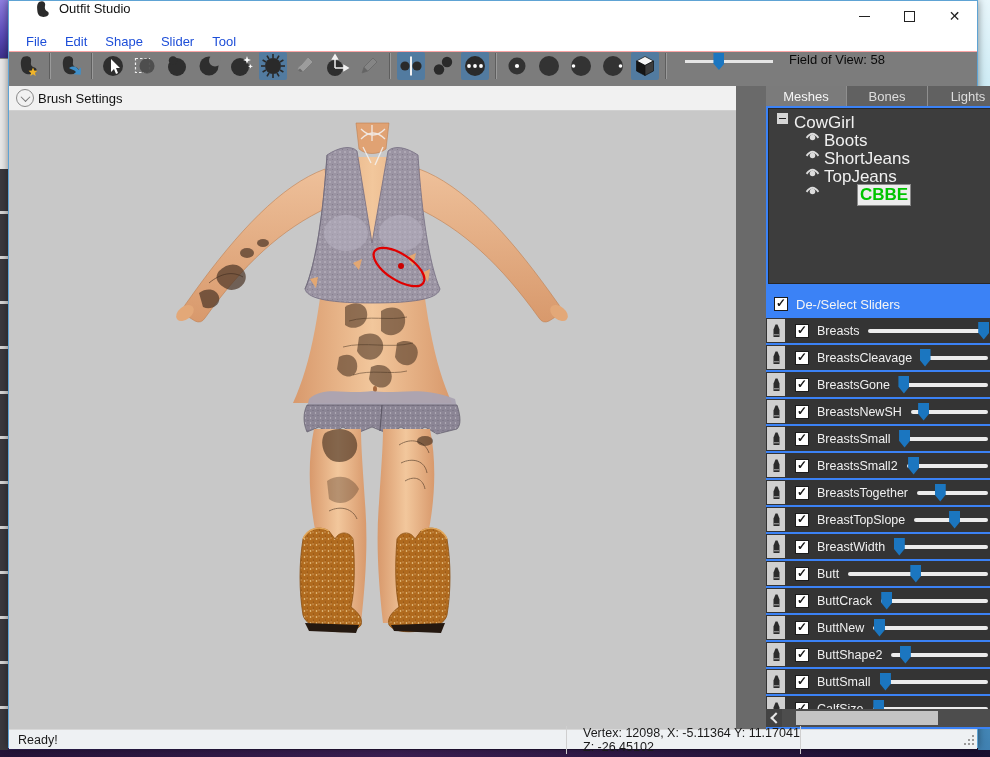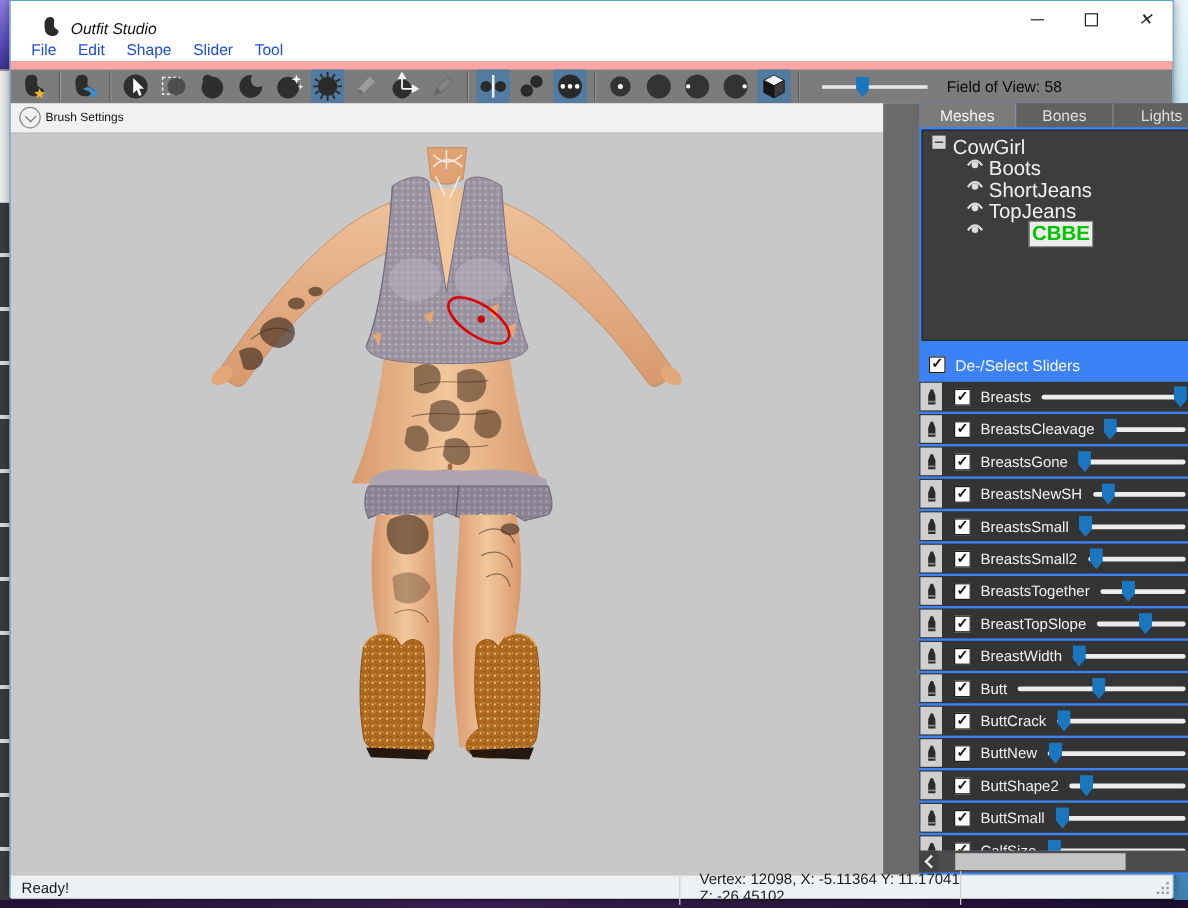--- a/index.html
+++ b/index.html
@@ -13,50 +13,50 @@
   .desk-left .seg-top{height:58px;background:linear-gradient(160deg,#8f7fe0,#5a4ab8 60%,#3a2f88);}
   .desk-left .seg-light{height:110px;background:#e9e9e9;border-top:1px solid #888;}
   .desk-left .seg-dark{height:589px;background:repeating-linear-gradient(#3a393e 0 42px,#d8d8d8 42px 45px);}
   .desk-right{position:absolute;right:0;top:0;width:12px;height:757px;
     background:linear-gradient(#e8f6fb 0%,#bfe6f2 18%,#8fd0e6 45%,#5aaed4 75%,#3f7fb0 100%);}
   .desk-bottom{position:absolute;left:0;top:750px;width:990px;height:7px;
     background:linear-gradient(90deg,#241438,#3a1f52 40%,#1a1030);}
   
   .window{position:absolute;left:8px;top:0;width:970px;height:748px;background:#fff;
     border:1px solid #5ea3d4;box-sizing:border-box;box-shadow:0 0 8px rgba(0,0,0,.45);}
-  .titlebar{position:absolute;left:0;top:0;width:100%;height:30px;background:#fff;display:flex;align-items:flex-end;font-style:italic;}
+  .titlebar{position:absolute;left:0;top:0;width:100%;height:30px;background:#fff;display:flex;align-items:flex-start;}
   .app-icon{width:15px;height:17px;margin-left:26px;margin-right:9px;}
   .title-text{font-size:13px;color:#111;}
   .win-controls{margin-left:auto;display:flex;height:100%;}
   .win-btn{width:45px;height:100%;display:flex;align-items:center;justify-content:center;}
   .glyph-min{width:11px;height:1px;background:#222;}
   .glyph-max{width:9px;height:9px;border:1px solid #222;}
   .glyph-close{font-size:14px;color:#222;line-height:1;}
   .menubar{position:absolute;left:0;top:30px;width:100%;height:20px;background:#fff;display:flex;align-items:center;padding-left:8px;box-sizing:border-box;}
   .menu-item{font-size:13px;color:#1d4ed8;padding:1px 9px;}
   
   .toolbar{position:absolute;left:0;top:50px;width:100%;height:35px;background:#7c7c7c;
-    border-top:7px solid #fca5a5;display:flex;align-items:center;padding-left:4px;box-sizing:border-box;}
+    border-top:1px solid #fca5a5;display:flex;align-items:flex-start;padding-left:4px;box-sizing:border-box;}
   .tb-btn{width:28px;height:28px;margin:0 2px;border-radius:2px;display:flex;align-items:center;justify-content:center;flex:0 0 auto;}
   .tb-btn svg{width:26px;height:26px;display:block;}
   .tb-btn.active{background:#527ba0;}
   .tb-btn.disabled{opacity:.5;}
   .tb-sep{width:1px;height:26px;background:#5e5e5e;border-right:1px solid #9a9a9a;margin:0 4px;flex:0 0 auto;}
   .fov-slider{position:relative;width:88px;height:18px;margin-left:14px;margin-right:16px;flex:0 0 auto;}
   .fov-track{position:absolute;left:0;right:0;top:8px;height:3px;background:#e5e5e5;}
   .thumb{position:absolute;width:11px;height:17px;background:#1b76c0;top:1px;
     clip-path:polygon(0 0,100% 0,100% 62%,50% 100%,0 62%);}
   .fov-label{font-size:13px;color:#0a0a0a;flex:0 0 auto;}
   
   .content{position:absolute;left:0;top:85px;width:100%;height:643px;background:#6a6a6a;}
   .left-col{position:absolute;left:0;top:0;width:727px;height:643px;}
   .brush-bar{position:absolute;left:0;top:0;width:100%;height:25px;background:#f1f1f1;display:flex;align-items:center;border-bottom:1px solid #d0d0d0;box-sizing:border-box;}
   .chev-circle{width:16px;height:16px;border:1px solid #8a8a8a;border-radius:50%;margin-left:7px;margin-right:4px;display:flex;align-items:center;justify-content:center;}
   .chev-circle i{width:6px;height:6px;border-left:1.5px solid #777;border-bottom:1.5px solid #777;transform:rotate(-45deg) translate(1px,-1px);}
-  .brush-label{font-size:10px;color:#111;}
+  .brush-label{font-size:13px;color:#111;}
   .viewport{position:absolute;left:0;top:25px;width:727px;height:618px;background:#c8c8c8;}
   .viewport svg{display:block;}
   
   .panel{position:absolute;left:757px;top:0;width:243px;height:643px;background:#3b82f6;}
   .tabs{display:flex;height:20px;}
   .tab{flex:1;display:flex;align-items:center;justify-content:center;font-size:13px;color:#dedede;background:#616161;border-right:1px solid #8f8f8f;box-sizing:border-box;}
   .tab.active{background:#7b7b7b;color:#f5f5f5;}
   .tree{position:absolute;left:2px;top:22px;width:239px;height:176px;background:#3d3d3d;border:1px solid #272727;box-sizing:border-box;overflow:hidden;}
   .tree-row{display:flex;align-items:flex-start;height:18px;font-size:17px;color:#f0f0f0;}
   .tree-root{padding-left:8px;margin-top:4px;}

